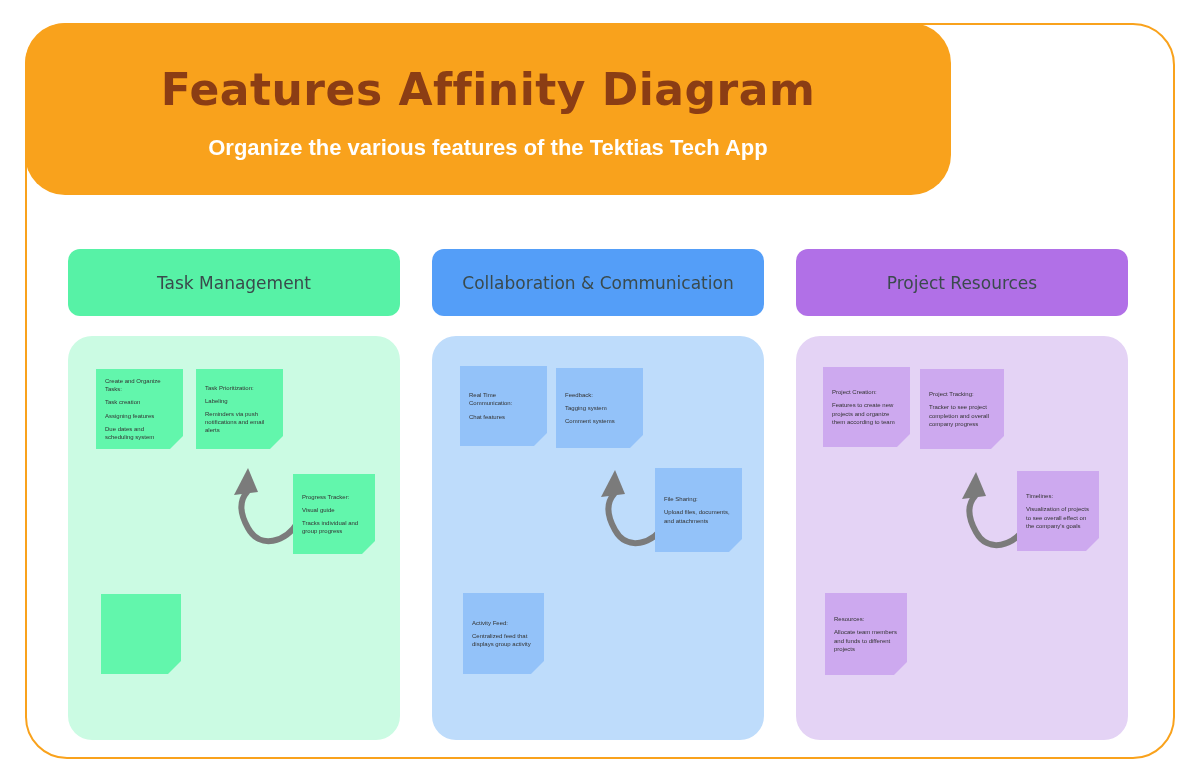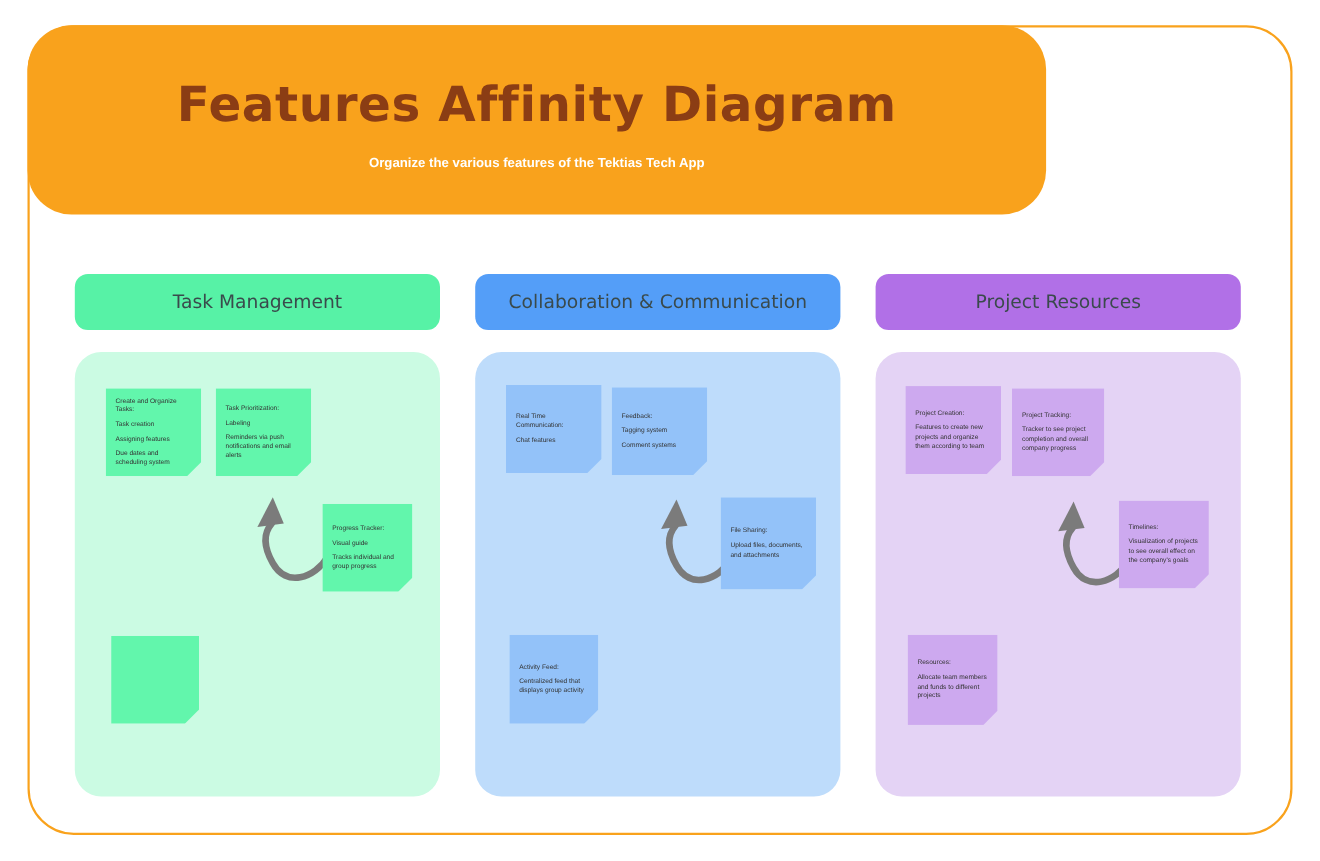--- a/index.html
+++ b/index.html
@@ -16,28 +16,28 @@
     background:#F9A21C;border-radius:40px;
     display:flex;flex-direction:column;align-items:center;justify-content:center;
     text-align:center;
   }
   .title{
     font-family:"DejaVu Sans", sans-serif;
     font-size:44px;font-weight:800;color:#8B3D14;letter-spacing:0.5px;
     margin:6px 0 0 0;
   }
   .subtitle{
-    font-size:12px;font-weight:700;color:#ffffff;margin-top:20px;
+    font-size:22px;font-weight:700;color:#ffffff;margin-top:20px;
   }
   .column{position:absolute;top:224px;width:332px;}
   .col-1{left:41px;}
   .col-2{left:405px;}
   .col-3{left:769px;}
   .pill{
-    height:51px;border-radius:12px;display:flex;align-items:center;justify-content:center;
+    height:67px;border-radius:12px;display:flex;align-items:center;justify-content:center;
     font-family:"DejaVu Sans", sans-serif;font-size:17px;color:#3A4A4C;font-weight:500;
   }
   .panel{
     position:relative;margin-top:20px;height:404px;border-radius:24px;
   }
   .note{
     position:absolute;display:flex;flex-direction:column;justify-content:center;
     padding:8px 9px;box-sizing:border-box;
     clip-path:polygon(0 0,100% 0,100% calc(100% - 13px),calc(100% - 13px) 100%,0 100%);
   }

